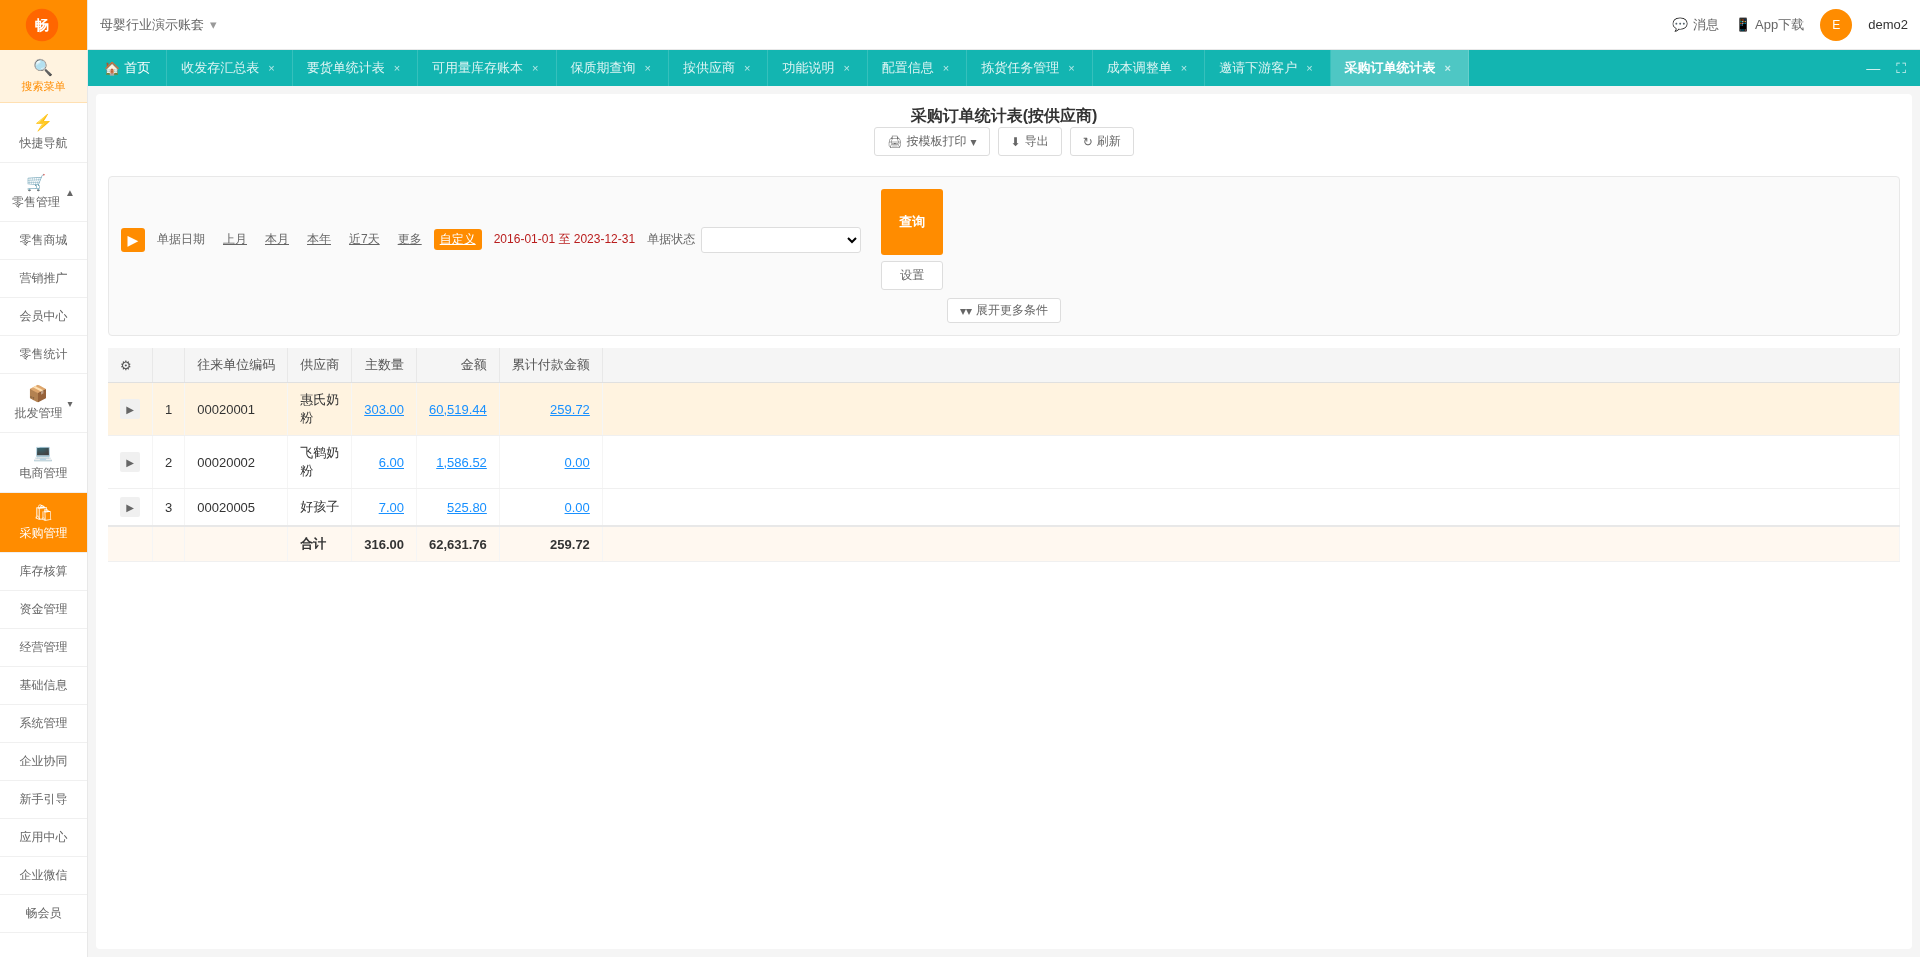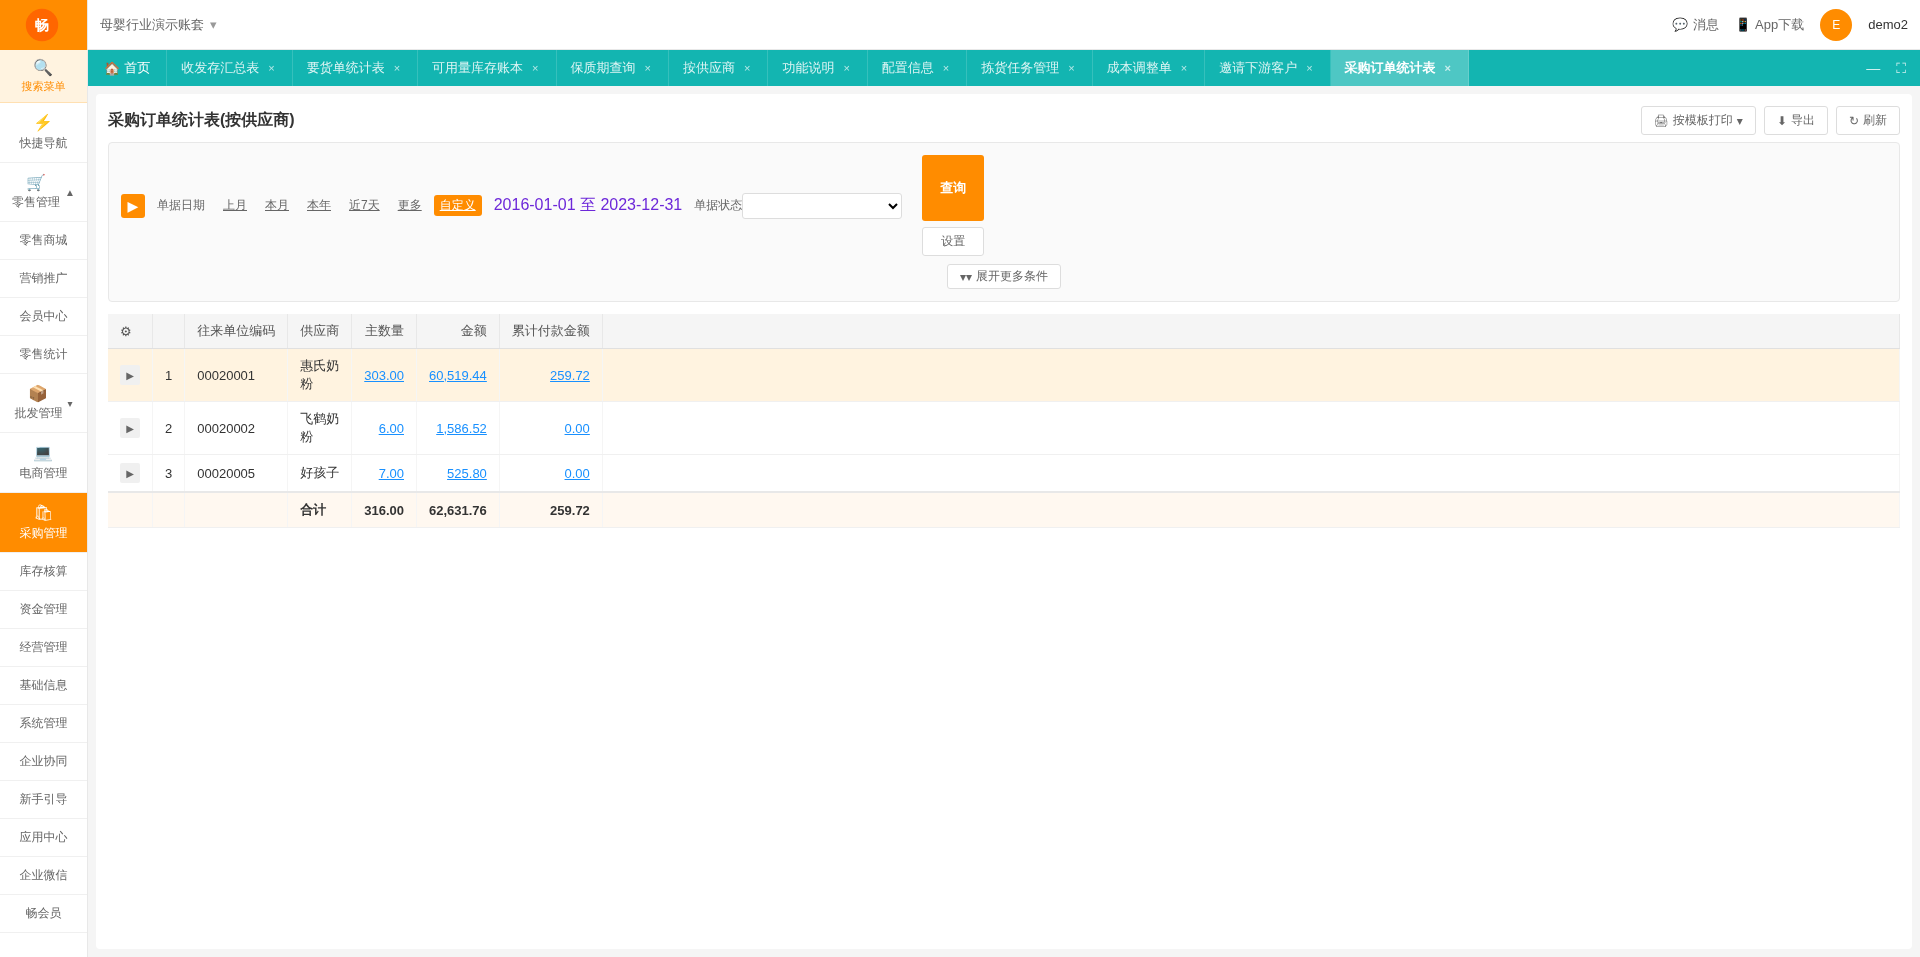--- a/index.html
+++ b/index.html
@@ -174,21 +174,22 @@
       background: #fff;
       margin: 8px;
       border-radius: 4px;
       padding: 12px;
       min-height: calc(100% - 16px);
     }
     .page-header {
       display: flex;
       align-items: center;
       justify-content: space-between;
-      margin-bottom: 7px;
+      margin-bottom: 20px;
+      flex-direction: column;
     }
     .page-title {
       font-size: 16px;
       font-weight: bold;
       color: #333;
     }
     .page-header-actions {
       display: flex;
       align-items: center;
       gap: 8px;
@@ -276,26 +277,27 @@
       border-radius: 2px;
       text-decoration: underline;
     }
     .date-shortcut.active-custom {
       background: #ff8c00;
       color: #fff;
       border-radius: 3px;
       padding: 2px 6px;
     }
     .date-range-text {
-      font-size: 16px;
-      color: #6d28d9;
+      font-size: 12px;
+      color: #b91c1c;
     }
     .filter-field {
       display: flex;
       align-items: center;
+      gap: 6px;
     }
     .filter-field label {
       font-size: 12px;
       color: #666;
       white-space: nowrap;
     }
     .filter-select {
       border: 1px solid #ddd;
       border-radius: 3px;
       padding: 4px 8px;

